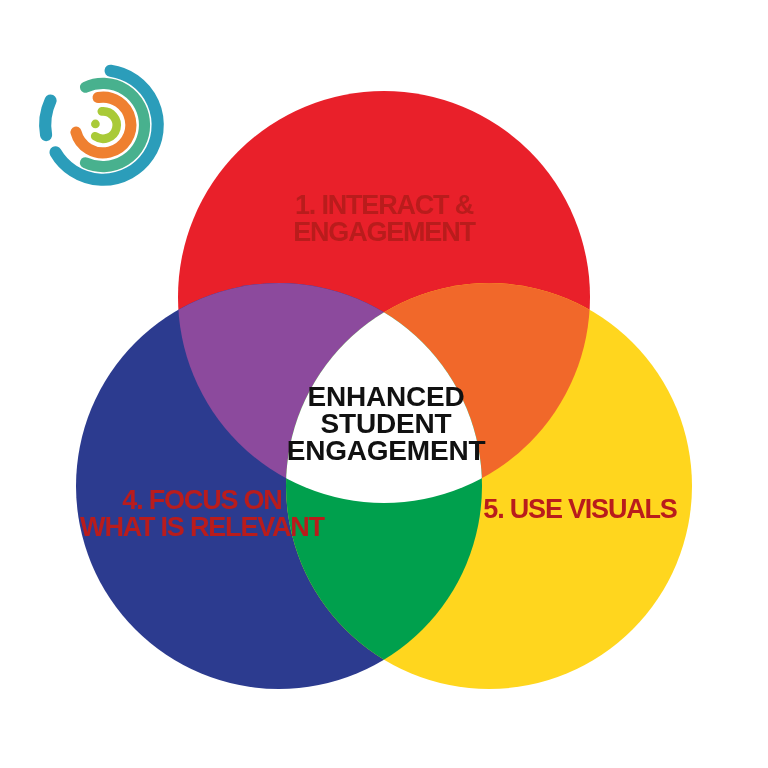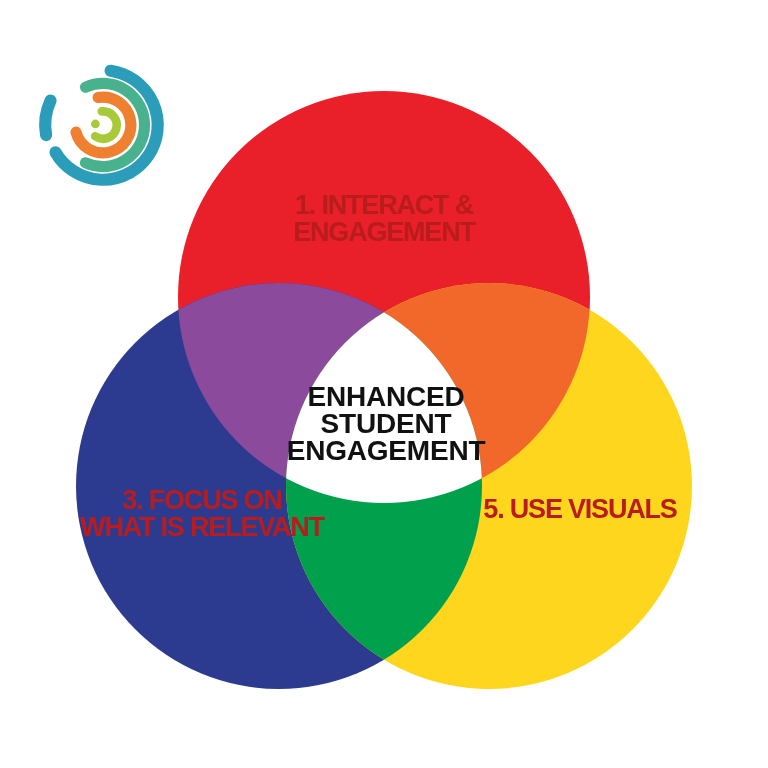--- a/index.html
+++ b/index.html
@@ -73,21 +73,21 @@
     <path d="M 68.8 56.6 A 13.5 13.5 0 1 1 62.3 81.1" fill="none" stroke-width="8.5" stroke-linecap="round" stroke="#A9CA38"></path>
     <circle cx="62.5" cy="69" r="4.3" fill="#A9CA38"></circle>
   </svg>
 
   <div class="label label-white pos-circle1">
     <div>1. INTERACT &amp;</div>
     <div>ENGAGEMENT</div>
   </div>
 
   <div class="label label-white pos-circle2">
-    <div>3. FOCUS ON</div>
+    <div>4. FOCUS ON</div>
     <div>WHAT IS RELEVANT</div>
   </div>
 
   <div class="label label-white pos-circle3">
     <div>5. USE VISUALS</div>
   </div>
 
   <div class="label label-center pos-center">
     <div>ENHANCED</div>
     <div>STUDENT</div>

